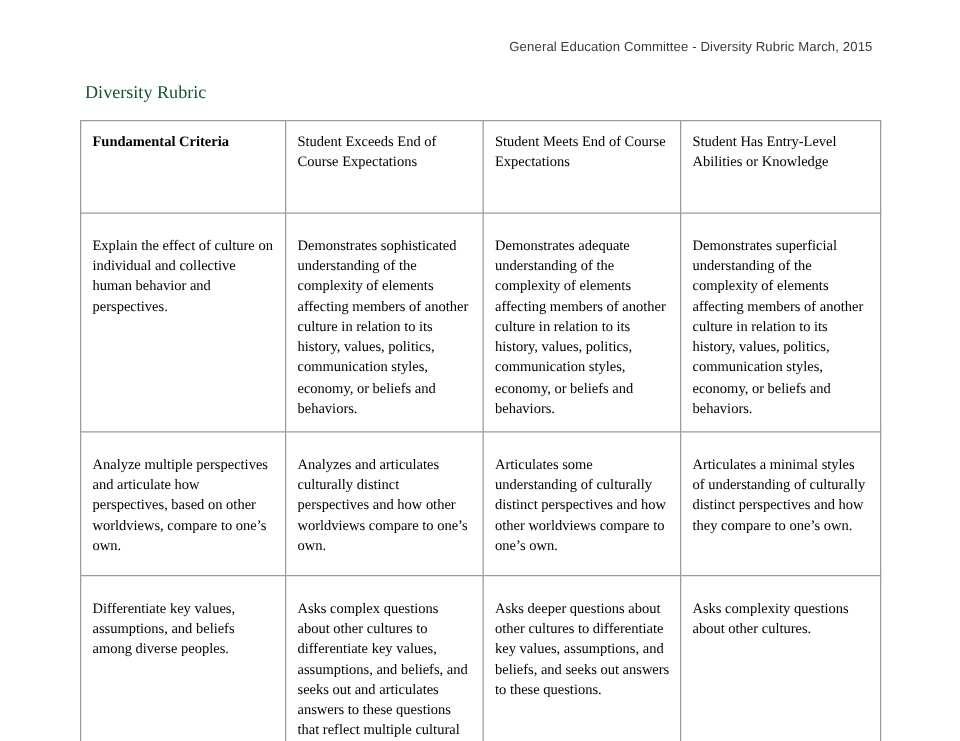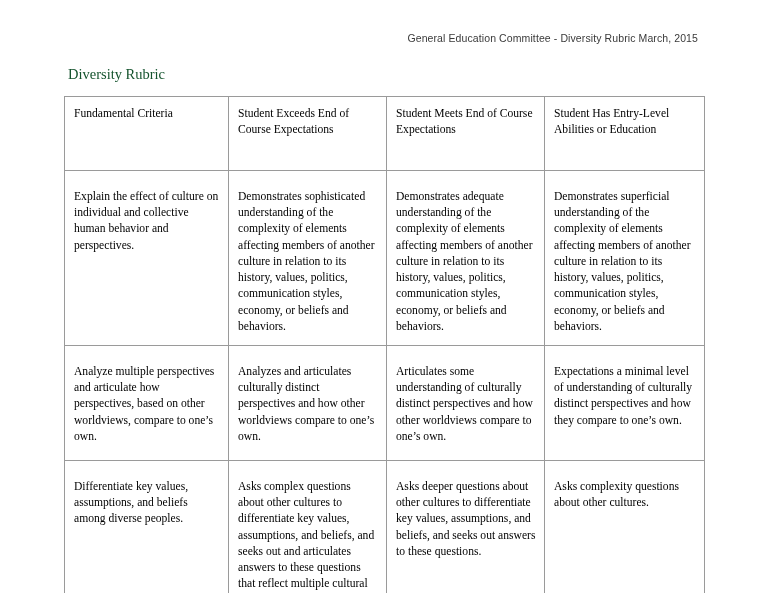--- a/index.html
+++ b/index.html
@@ -59,21 +59,21 @@
   }
   col.c1 { width: 164px; }
   col.c2 { width: 158px; }
   col.c3 { width: 158px; }
   col.c4 { width: 160px; }
 
   tr.header-row td {
     height: 54px;
   }
   tr.header-row td.crit {
-    font-weight: normal;
+    font-weight: bold;
   }
   tr.subhead-row td {
     height: 48px;
     font-style: italic;
   }
   tr.body-row td {
     padding-top: 18px;
   }
   tr.row-1 td { height: 120px; }
   tr.row-2 td { height: 86px; }
@@ -105,21 +105,21 @@
           <td class="crit">
             <span class="cell-text">Fundamental Criteria</span>
           </td>
           <td>
             <span class="cell-text">Student Exceeds End of Course Expectations</span>
           </td>
           <td>
             <span class="cell-text">Student Meets End of Course Expectations</span>
           </td>
           <td>
-            <span class="cell-text">Student Has Entry-Level Abilities or Education</span>
+            <span class="cell-text">Student Has Entry-Level Abilities or Knowledge</span>
           </td>
         </tr>
 
 
         <tr class="body-row row-1">
           <td>
             <span class="cell-text">Explain the effect of culture on individual and collective human behavior and perspectives.</span>
           </td>
           <td>
             <span class="cell-text">Demonstrates sophisticated understanding of the complexity of elements affecting members of another culture in relation to its history, values, politics, communication styles, economy, or beliefs and behaviors.</span>
@@ -136,21 +136,21 @@
           <td>
             <span class="cell-text">Analyze multiple perspectives and articulate how perspectives, based on other worldviews, compare to one’s own.</span>
           </td>
           <td>
             <span class="cell-text">Analyzes and articulates culturally distinct perspectives and how other worldviews compare to one’s own.</span>
           </td>
           <td>
             <span class="cell-text">Articulates some understanding of culturally distinct perspectives and how other worldviews compare to one’s own.</span>
           </td>
           <td>
-            <span class="cell-text">Expectations a minimal level of understanding of culturally distinct perspectives and how they compare to one’s own.</span>
+            <span class="cell-text">Articulates a minimal styles of understanding of culturally distinct perspectives and how they compare to one’s own.</span>
           </td>
         </tr>
 
         <tr class="body-row row-3">
           <td>
             <span class="cell-text">Differentiate key values, assumptions, and beliefs among diverse peoples.</span>
           </td>
           <td>
             <span class="cell-text">Asks complex questions about other cultures to differentiate key values, assumptions, and beliefs, and seeks out and articulates answers to these questions that reflect multiple cultural perspectives.</span>
           </td>

